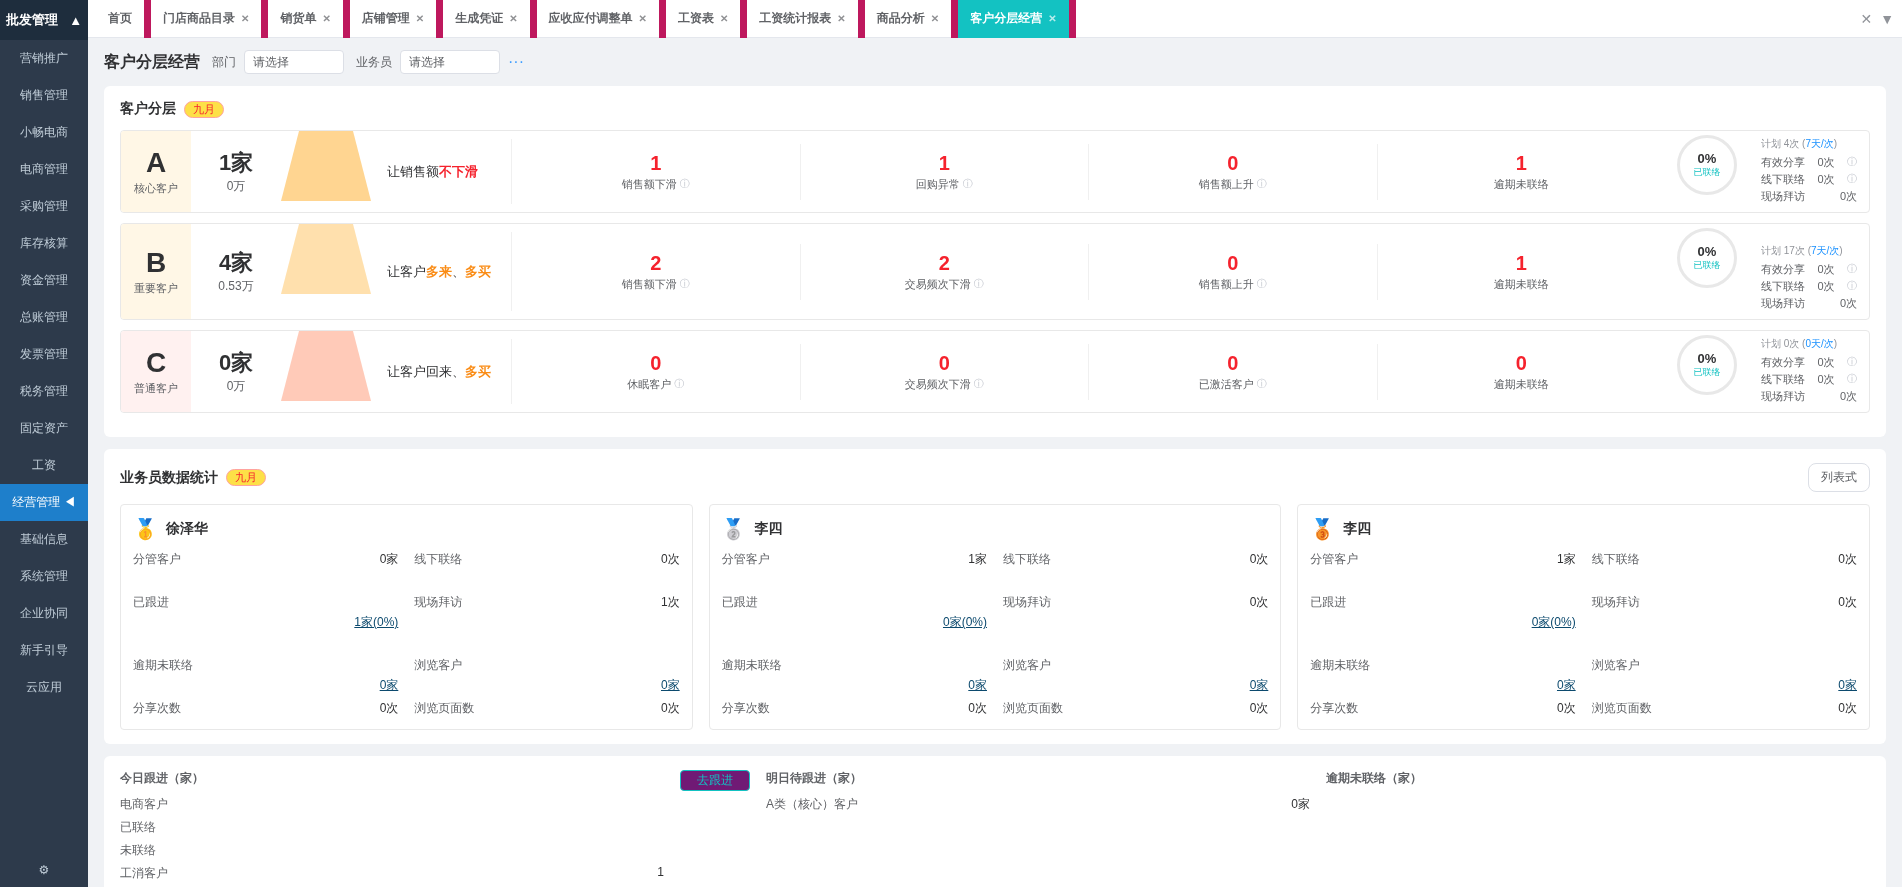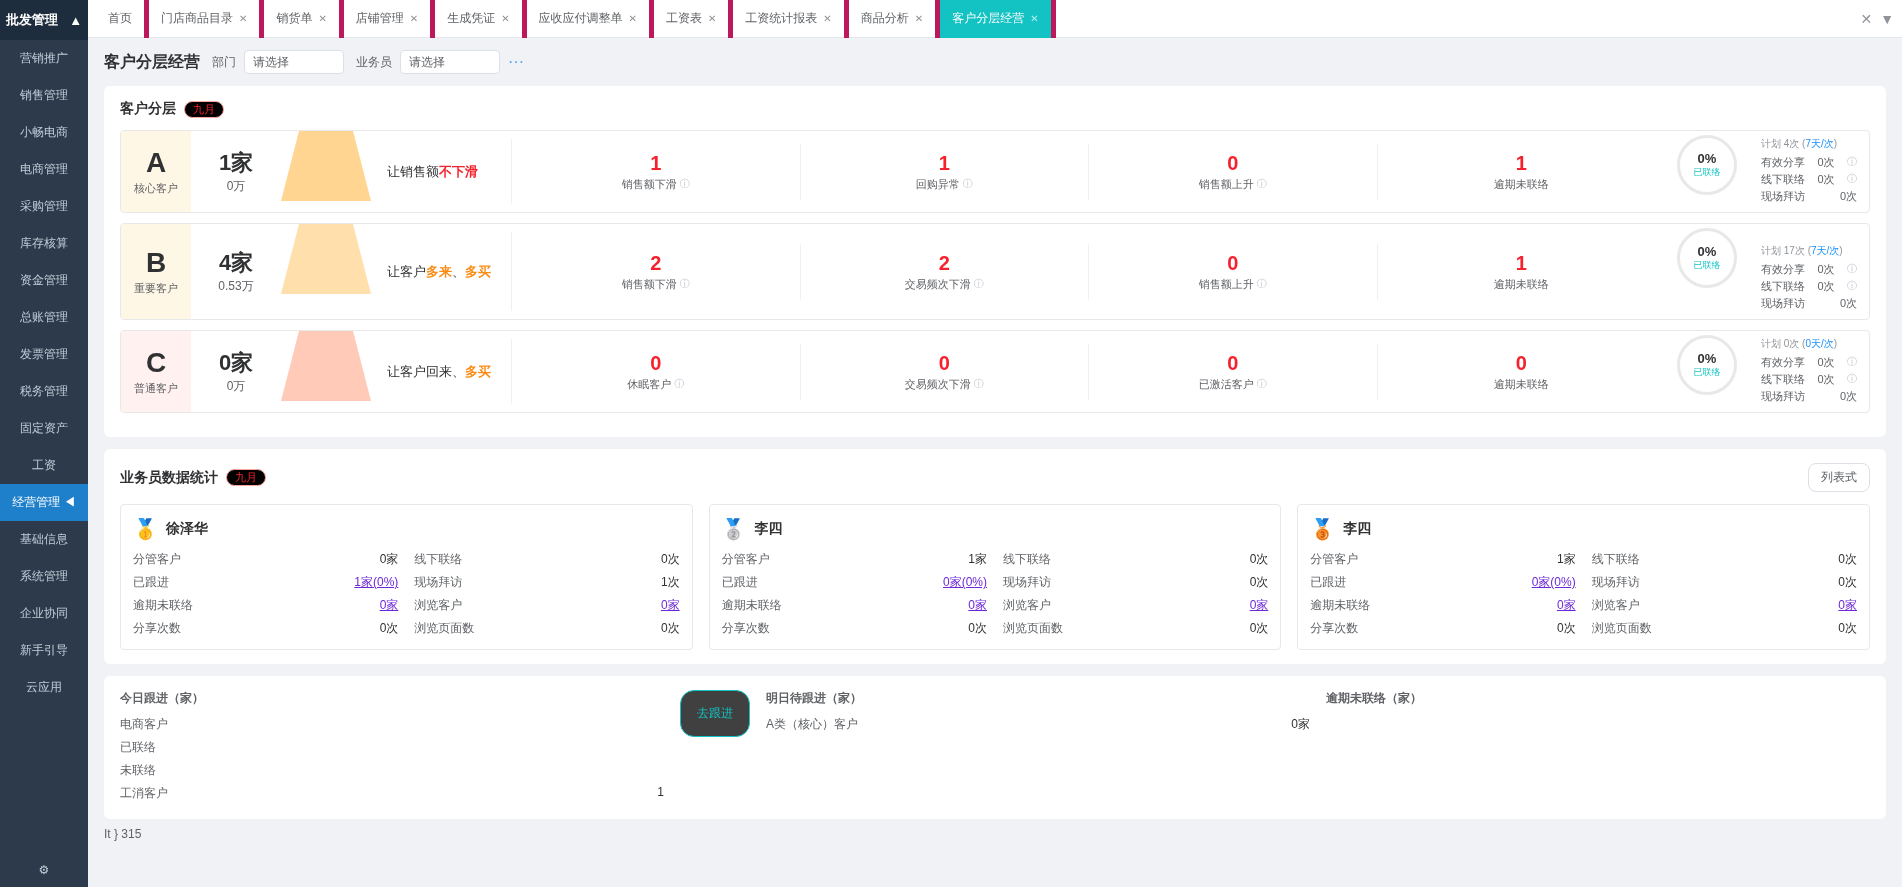--- a/index.html
+++ b/index.html
@@ -60,23 +60,24 @@
       flex-shrink: 0;
     }
     .tab {
       padding: 0 12px;
       height: 38px;
       display: flex;
       align-items: center;
       font-size: 12px;
       color: #606266;
       cursor: pointer;
-      border-right: 5px solid #be185d;
+      border-right: 7px solid #be185d;
       white-space: nowrap;
       gap: 4px;
+      font-weight: bold;
     }
     .tab.active {
       background: #13c2c2;
       color: #fff;
     }
     .tab .close-btn {
       font-size: 10px;
       margin-left: 2px;
       opacity: 0.7;
     }
@@ -143,21 +144,21 @@
       align-items: center;
       margin-bottom: 12px;
       gap: 8px;
     }
     .section-title {
       font-size: 14px;
       font-weight: bold;
       color: #303133;
     }
     .badge-month {
-      background: #000000;
+      background: #fde047;
       color: #f5222d;
       border: 1px solid #ffa39e;
       border-radius: 10px;
       padding: 0 8px;
       font-size: 11px;
     }
 
     
     .tier-row {
       display: flex;
@@ -320,23 +321,24 @@
       gap: 6px 16px;
     }
     .staff-metric {
       display: flex;
       align-items: center;
       justify-content: space-between;
       font-size: 12px;
       color: #606266;
     }
     .staff-metric .val {
-      color: #6d28d9;
+      color: #0c4a6e;
       text-decoration: underline;
       cursor: pointer;
+      margin-top: 40px;
     }
     .staff-metric .val-plain { color: #303133; }
 
     
     .followup-section {
       background: #fff;
       border-radius: 6px;
       padding: 14px 16px;
     }
     .followup-title {
@@ -353,23 +355,23 @@
     }
     .followup-col-title {
       font-size: 12px;
       color: #606266;
       margin-bottom: 6px;
       font-weight: bold;
     }
     .go-followup-btn {
       border: 1px solid #13c2c2;
       color: #13c2c2;
-      background: #404040;
-      border-radius: 14px;
-      padding: 14px 16px;
+      background: #701a75;
+      border-radius: 4px;
+      padding: 1px 16px;
       cursor: pointer;
       font-size: 12px;
       white-space: nowrap;
       align-self: center;
     }
     .followup-row {
       display: flex;
       justify-content: space-between;
       font-size: 12px;
       color: #606266;

